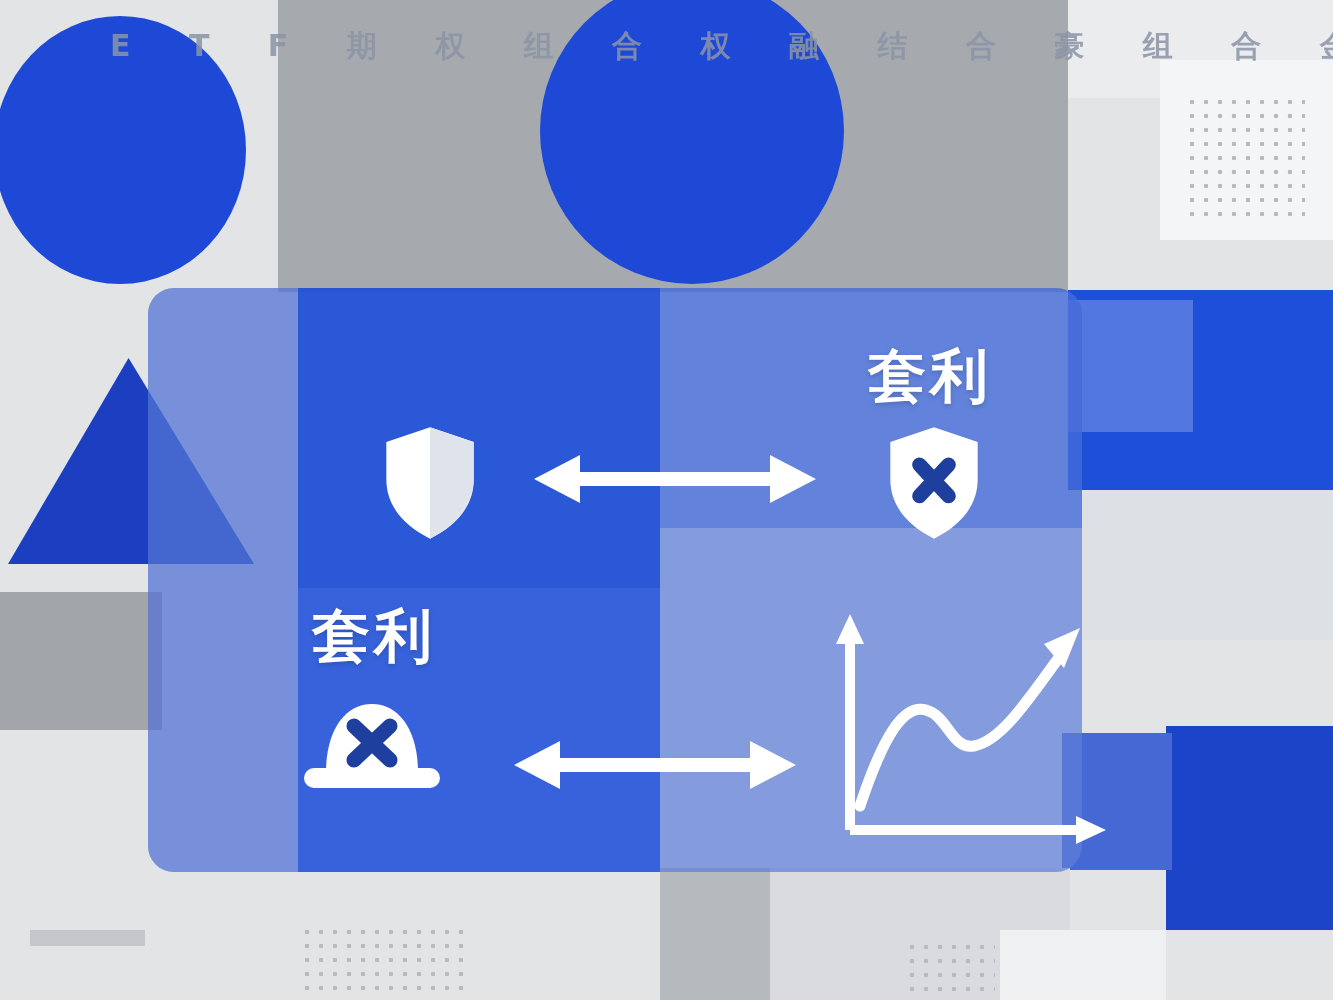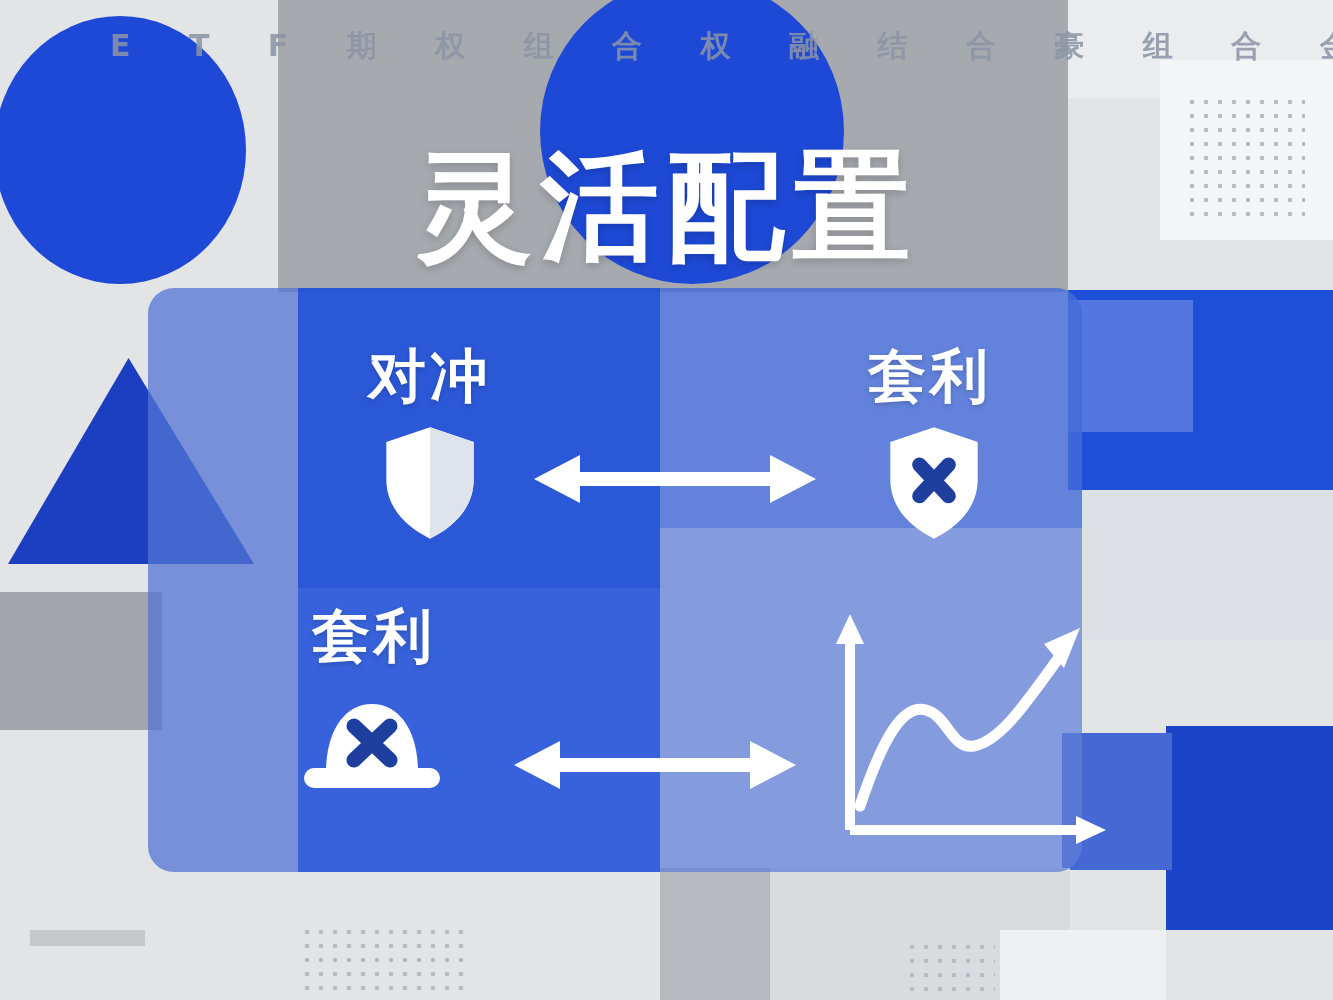--- a/index.html
+++ b/index.html
@@ -100,31 +100,29 @@
   <div class="abs bg-dots-bottom2 dots"></div>
   <div class="abs bg-bar-bl-1"></div>
   <div class="abs bg-white-bot"></div>
 
   <div class="abs circle circle-a"></div>
   <div class="abs circle circle-b"></div>
   <div class="abs triangle-a"></div>
 
   <div class="abs ticker">E T F  期 权   组 合 权  融 结 合  豪 组 合  金  可</div>
 
-  <div class="abs title">灵活配置</div>
 
   <div class="abs panel">
     <div class="abs p1"></div>
     <div class="abs p2"></div>
     <div class="abs p3"></div>
     <div class="abs p4"></div>
     <div class="abs p5"></div>
   </div>
 
-  <div class="abs label label-hedge">对冲</div>
   <div class="abs label label-arb-top">套利</div>
   <div class="abs label label-arb-bottom">套利</div>
 
   <div class="abs icon-shield">
     <svg viewBox="0 0 100 115" aria-hidden="true">
       <defs>
           <clipPath id="shield-right">
             <rect x="50" y="0" width="50" height="115"></rect>
           </clipPath>
         </defs>

